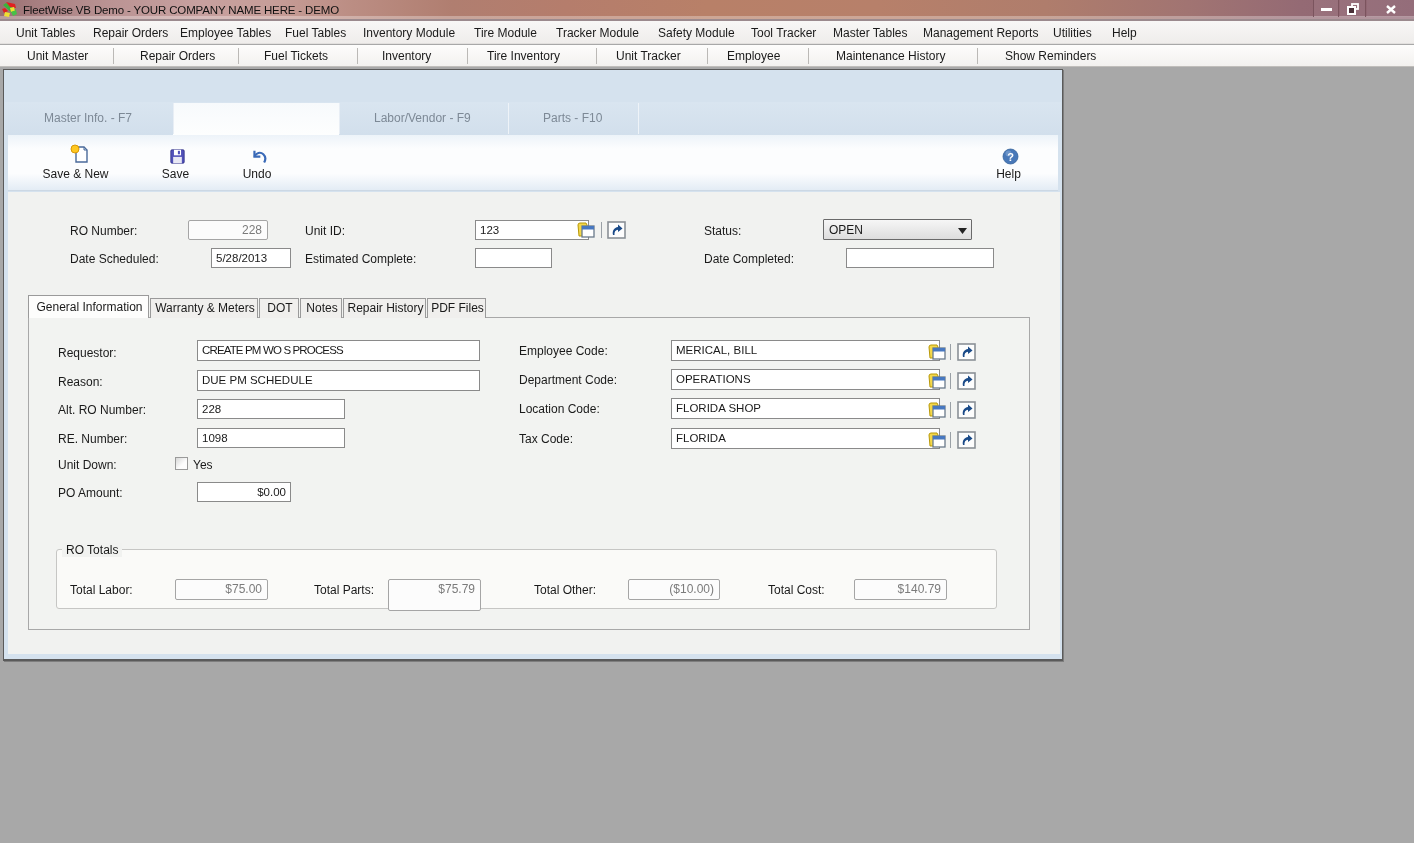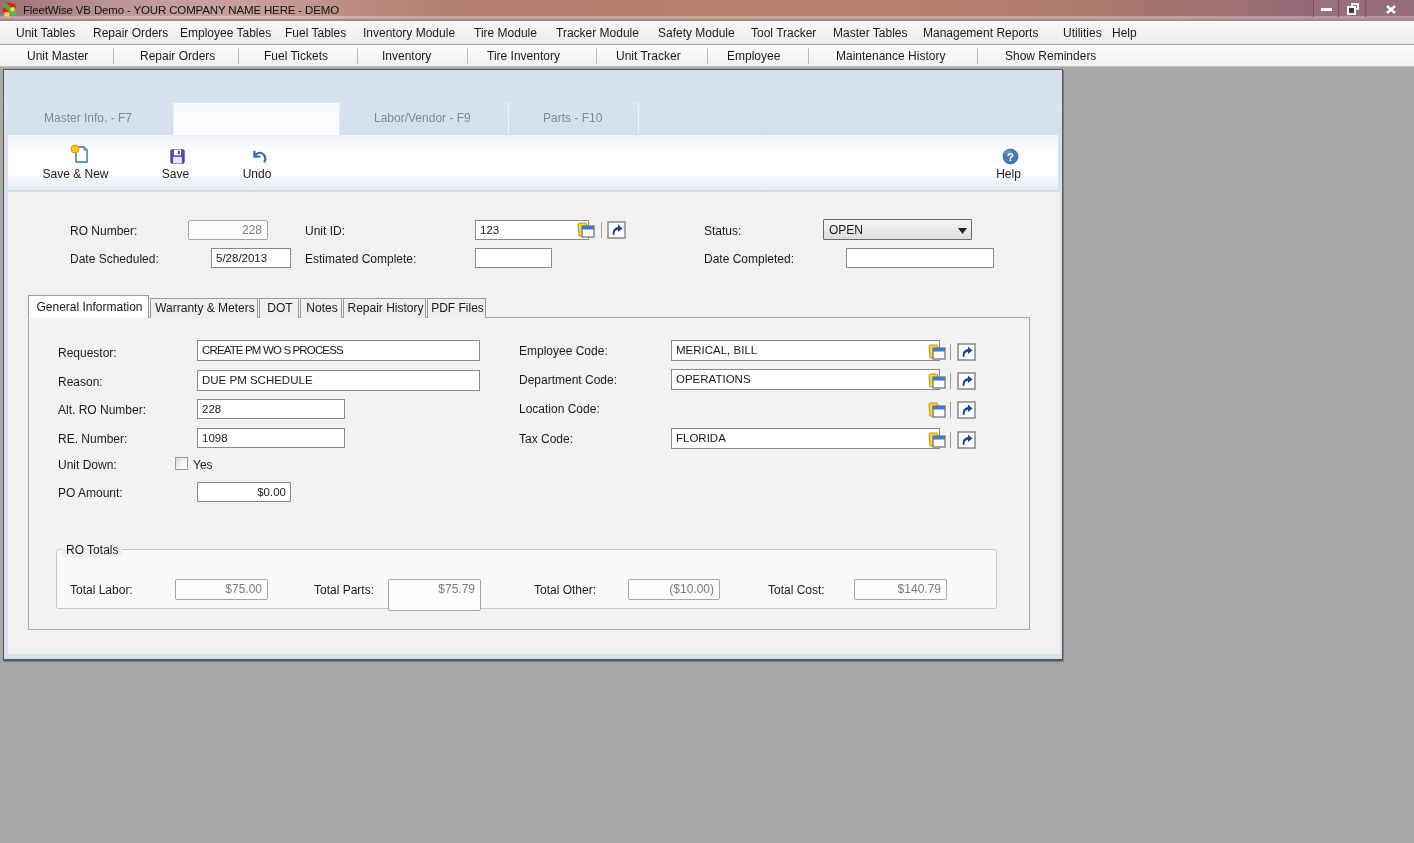--- a/index.html
+++ b/index.html
@@ -46,21 +46,21 @@
   <div class="lbl" style="left:93px;top:5px;">Repair Orders</div>
   <div class="lbl" style="left:180px;top:5px;">Employee Tables</div>
   <div class="lbl" style="left:285px;top:5px;">Fuel Tables</div>
   <div class="lbl" style="left:363px;top:5px;">Inventory Module</div>
   <div class="lbl" style="left:474px;top:5px;">Tire Module</div>
   <div class="lbl" style="left:556px;top:5px;">Tracker Module</div>
   <div class="lbl" style="left:658px;top:5px;">Safety Module</div>
   <div class="lbl" style="left:751px;top:5px;">Tool Tracker</div>
   <div class="lbl" style="left:833px;top:5px;">Master Tables</div>
   <div class="lbl" style="left:923px;top:5px;">Management Reports</div>
-  <div class="lbl" style="left:1053px;top:5px;margin-left:10px;">Utilities</div>
+  <div class="lbl" style="left:1053px;top:5px;">Utilities</div>
   <div class="lbl" style="left:1112px;top:5px;">Help</div>
 </div>
 
 <div class="abs" id="toolbar" style="left:0;top:45px;width:1414px;height:22px;background:linear-gradient(#fdfdfc,#f3f1ef);border-bottom:1px solid #c0bebb;">
   <div class="lbl" style="left:27px;top:4px;">Unit Master</div>
   <div class="lbl" style="left:140px;top:4px;">Repair Orders</div>
   <div class="lbl" style="left:264px;top:4px;">Fuel Tickets</div>
   <div class="lbl" style="left:382px;top:4px;">Inventory</div>
   <div class="lbl" style="left:487px;top:4px;">Tire Inventory</div>
   <div class="lbl" style="left:616px;top:4px;">Unit Tracker</div>
@@ -196,20 +196,21 @@
   <div class="lbl" style="left:193px;top:458px;">Yes</div>
   <div class="lbl" style="left:58px;top:486px;">PO Amount:</div>
   <div class="tb" style="left:174px;top:482px;width:94px;height:20px;text-align:right;">$0.00</div>
 
   
   <div class="lbl" style="left:519px;top:344px;">Employee Code:</div>
   <div class="tb" style="left:648px;top:340px;width:269px;height:21px;">MERICAL, BILL</div>
   <div class="lbl" style="left:519px;top:373px;">Department Code:</div>
   <div class="tb" style="left:648px;top:369px;width:269px;height:21px;">OPERATIONS</div>
   <div class="lbl" style="left:519px;top:402px;">Location Code:</div>
+  <div class="tb" style="left:648px;top:398px;width:269px;height:21px;">FLORIDA SHOP</div>
   <div class="lbl" style="left:519px;top:432px;">Tax Code:</div>
   <div class="tb" style="left:648px;top:428px;width:269px;height:21px;">FLORIDA</div>
 </div>
 
 <svg class="abs" style="left:927px;top:343px" width="20" height="18" viewBox="0 0 20 18">
     <path d="M2 4 Q2 2 4 2 L10 2 L11 4 L12 15 L3 15 Z" fill="#f4d84a" stroke="#b89808" stroke-width="1"></path>
     <rect x="6" y="5" width="12" height="11" fill="#fff" stroke="#6a7a8a" stroke-width="1.3"></rect>
     <rect x="6" y="5" width="12" height="3.5" fill="#4878c0"></rect>
   </svg>
 <div class="abs" style="left:950px;top:344px;width:1px;height:16px;background:#9aa0a6;"></div>

